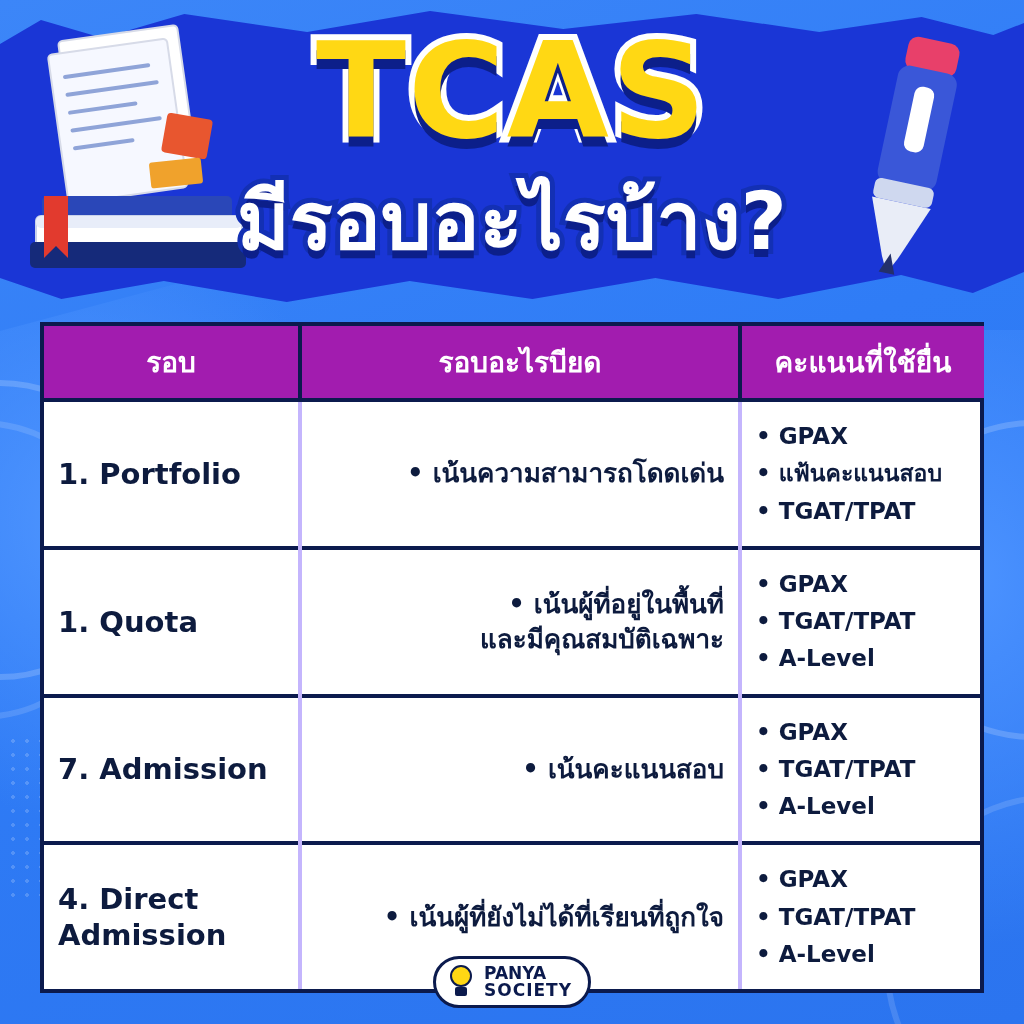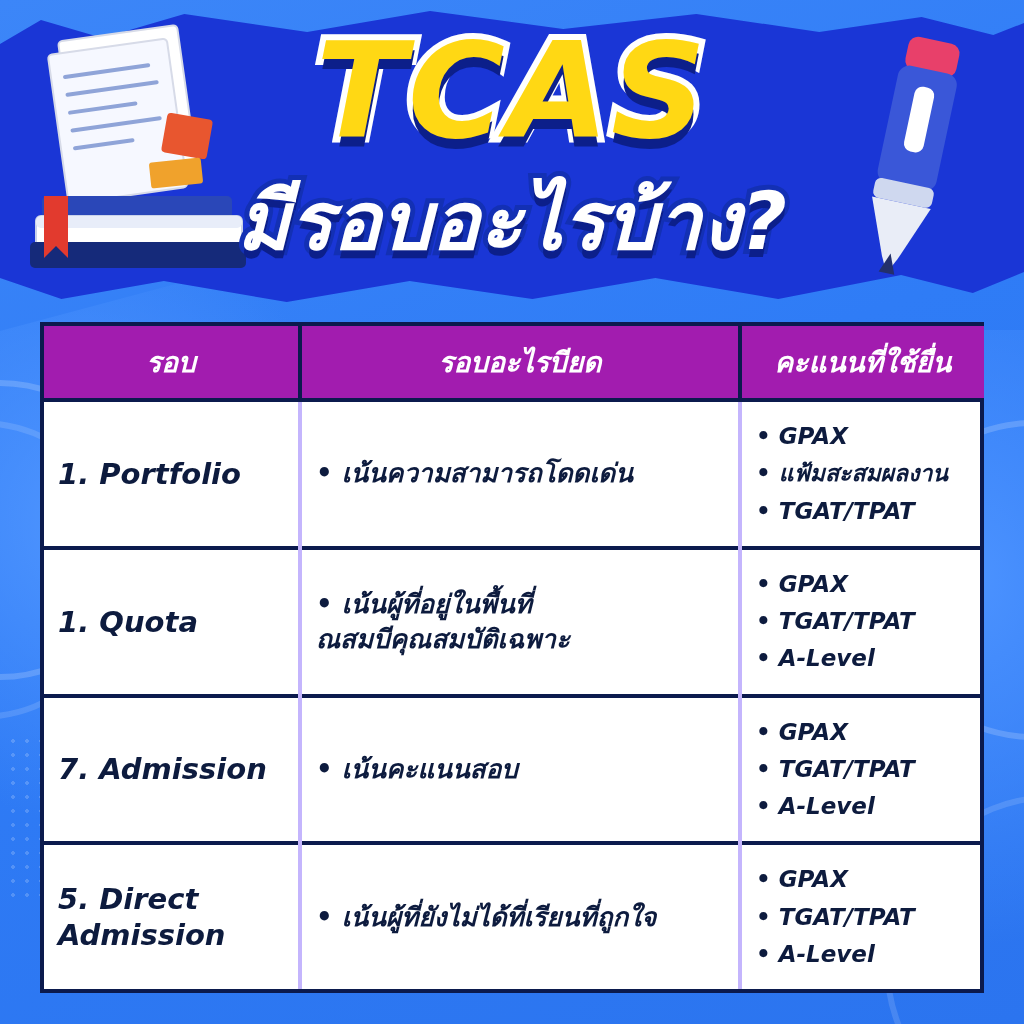--- a/index.html
+++ b/index.html
@@ -6,21 +6,20 @@
   html, body {
     width: 1024px; height: 1024px;
     font-family: "Liberation Sans", sans-serif;
     overflow: hidden;
   }
   #root {
     position: relative;
     width: 1024px; height: 1024px;
     background: #2f7cf6;
     overflow: hidden;
-    font-style: italic;
   }
   
   .bg-light {
     position: absolute; inset: 0;
     background: linear-gradient(160deg,#3c86f8 0%,#2f7cf6 45%,#2b74ef 100%);
   }
   .bg-wave {
     position: absolute; left: -80px; top: 300px;
     width: 460px; height: 520px;
     background: radial-gradient(ellipse at 40% 40%, #4f95ff 0%, rgba(79,149,255,0) 70%);
@@ -114,21 +113,21 @@
     font-family: "DejaVu Sans", sans-serif;
     font-weight: 700;
     color: #0d1b3e;
   }
   tbody td:last-child { border-right: none; }
   .col-round { width: 256px; }
   .col-detail { width: 440px; }
   .col-score { width: 244px; }
 
   .round-name { font-size: 29px; font-weight: 900; line-height: 1.25; }
-  .detail-cell { text-align: left; font-size: 26px; font-weight: 900; line-height: 1.35; }
+  .detail-cell { text-align: right; font-size: 26px; font-weight: 900; line-height: 1.35; }
   .score-list { list-style: none; font-size: 23px; font-weight: 900; line-height: 1.62; }
   .score-list li::before { content: "• "; }
 
   
   .footer {
     position: absolute; left: 0; right: 0; bottom: 16px;
     display: flex; align-items: center; justify-content: center; gap: 14px;
   }
   .logo-pill {
     display: flex; align-items: center; gap: 8px;
@@ -223,33 +222,33 @@
               <div class="round-name">1. Portfolio</div>
             </td>
           <td class="col-detail">
             <div class="detail-cell">
               <div>• เน้นความสามารถโดดเด่น</div>
             </div>
           </td>
           <td class="col-score">
             <ul class="score-list">
               <li>GPAX</li>
-              <li>แฟ้มสะสมผลงาน</li>
+              <li>แฟ้นคะแนนสอบ</li>
               <li>TGAT/TPAT</li>
             </ul>
           </td>
         </tr>
         <tr>
           <td class="col-round">
               <div class="round-name">1. Quota</div>
             </td>
           <td class="col-detail">
             <div class="detail-cell">
               <div>• เน้นผู้ที่อยู่ในพื้นที่</div>
-              <div>ณสมบีคุณสมบัติเฉพาะ</div>
+              <div>และมีคุณสมบัติเฉพาะ</div>
             </div>
           </td>
           <td class="col-score">
             <ul class="score-list">
               <li>GPAX</li>
               <li>TGAT/TPAT</li>
               <li>A-Level</li>
             </ul>
           </td>
         </tr>
@@ -265,34 +264,44 @@
           <td class="col-score">
             <ul class="score-list">
               <li>GPAX</li>
               <li>TGAT/TPAT</li>
               <li>A-Level</li>
             </ul>
           </td>
         </tr>
         <tr>
           <td class="col-round">
-              <div class="round-name">5. Direct Admission</div>
+              <div class="round-name">4. Direct Admission</div>
             </td>
           <td class="col-detail">
             <div class="detail-cell">
               <div>• เน้นผู้ที่ยังไม่ได้ที่เรียนที่ถูกใจ</div>
             </div>
           </td>
           <td class="col-score">
             <ul class="score-list">
               <li>GPAX</li>
               <li>TGAT/TPAT</li>
               <li>A-Level</li>
             </ul>
           </td>
         </tr>
       </tbody>
     </table>
   </div>
 
   <div class="footer">
+    <div class="logo-pill">
+      <div class="logo-bulb">
+        <div class="glass"></div>
+          <div class="base"></div>
+      </div>
+      <div class="logo-text">
+        <div class="l1">PANYA</div>
+        <div class="l2">SOCIETY</div>
+      </div>
+    </div>
   </div>
 </div>
 
 </body></html>

